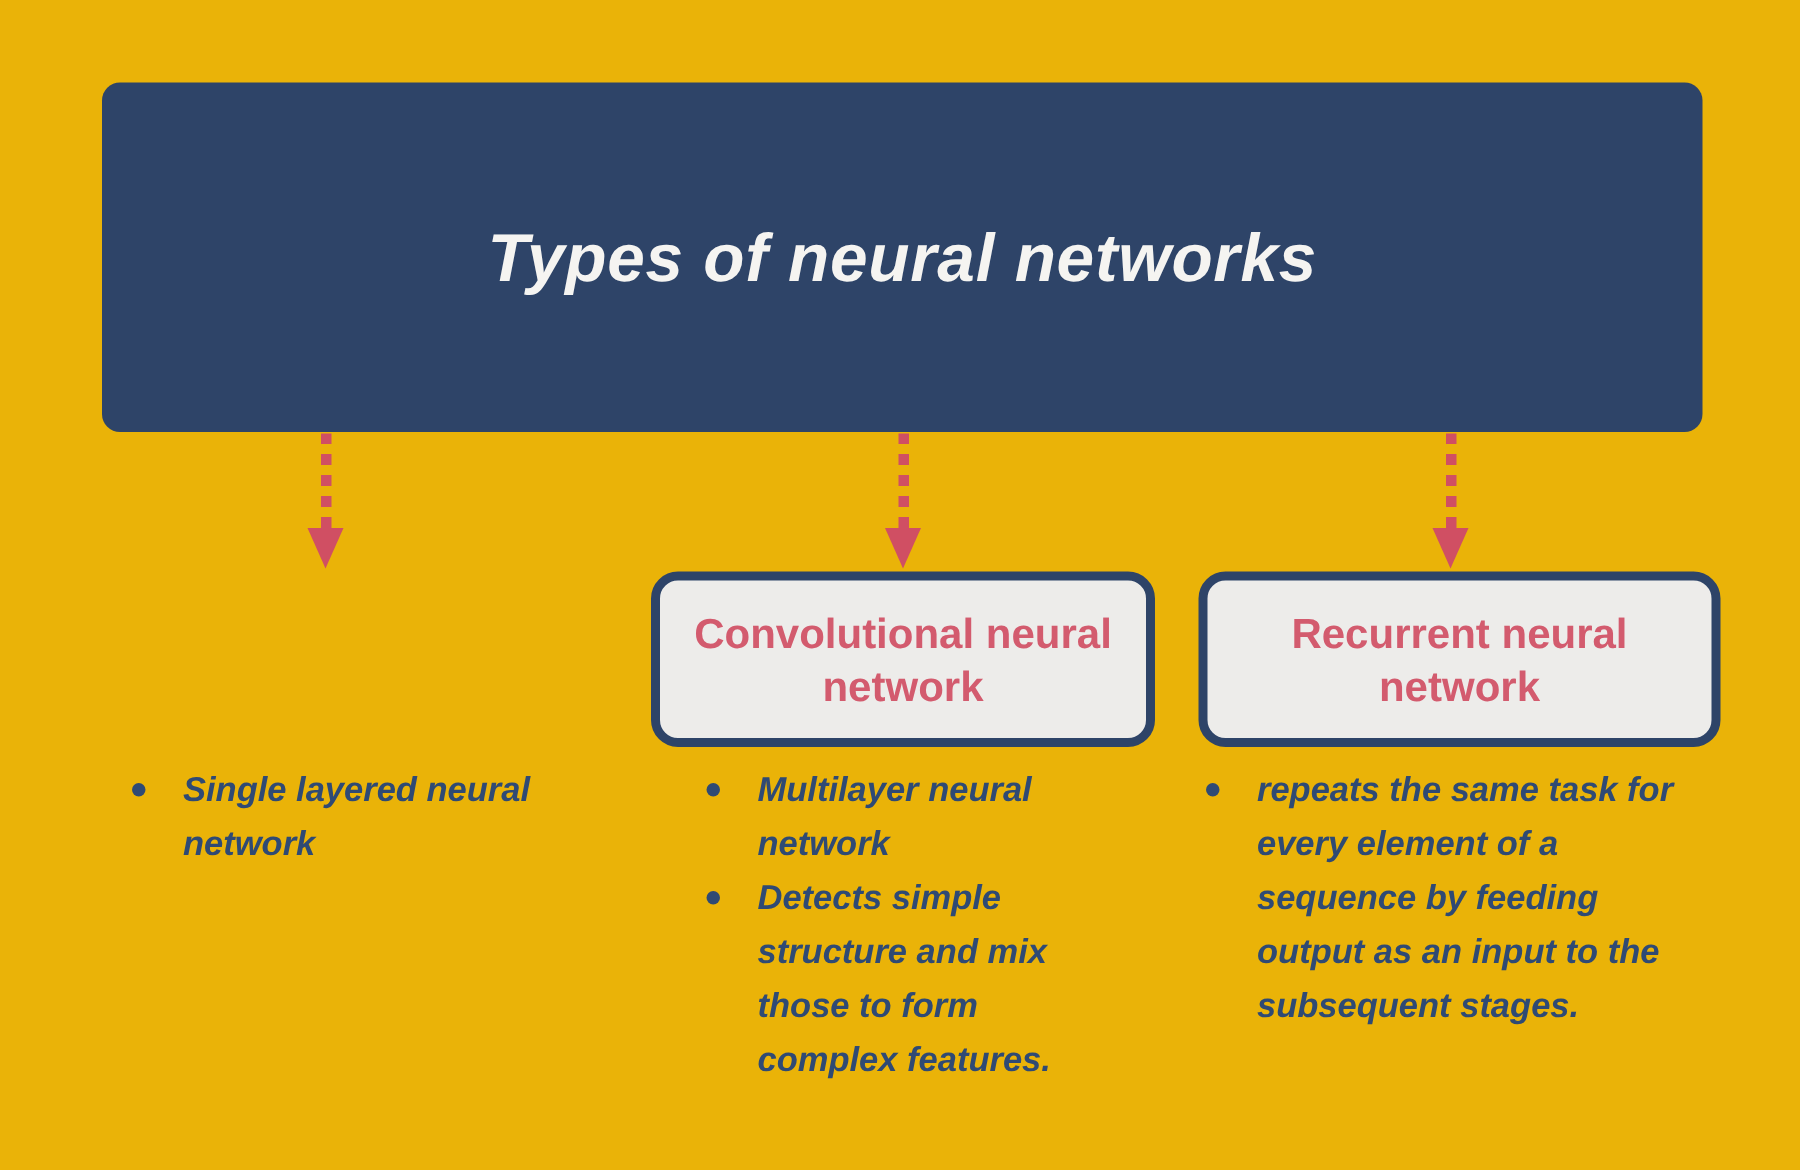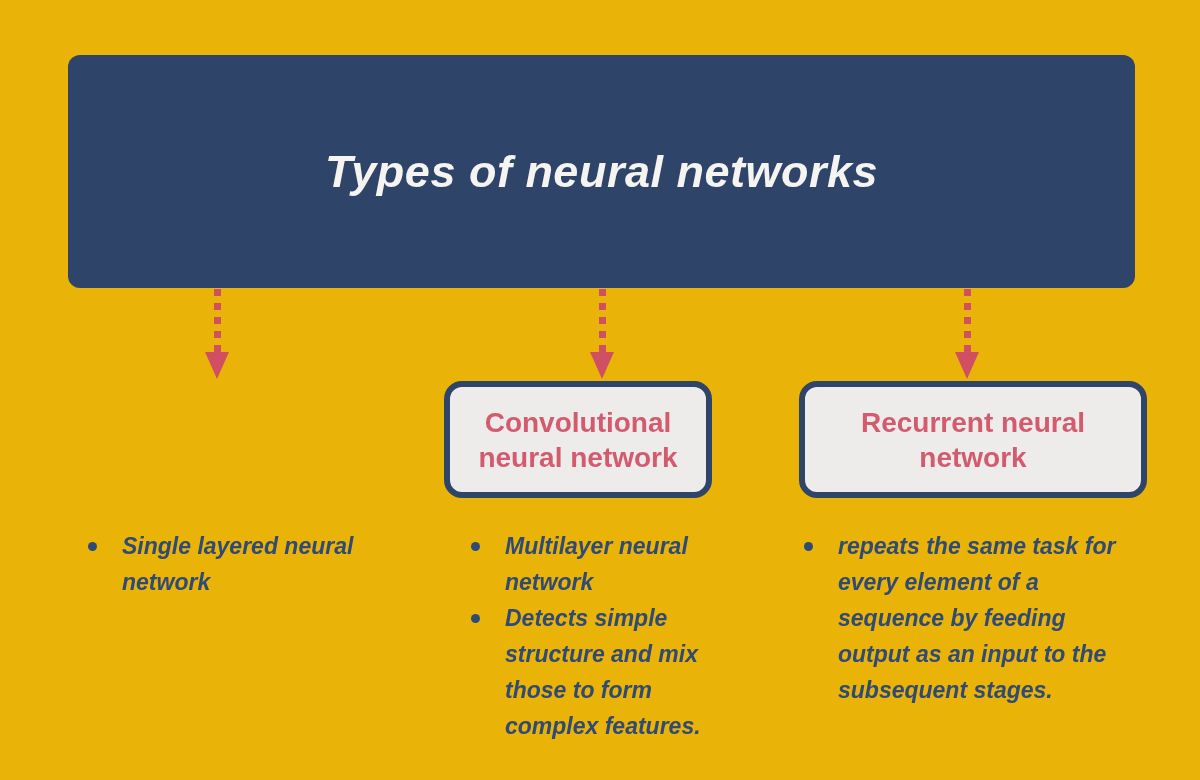--- a/index.html
+++ b/index.html
@@ -50,32 +50,32 @@
   .node {
     position: absolute; top: 381px; height: 117px;
     border: 6px solid #2e4468;
     border-radius: 18px;
     background: #edecea;
     display: flex; align-items: center; justify-content: center;
     text-align: center;
     padding: 0 16px;
   }
   .node-1 { left: 68px;  width: 336px; }
-  .node-2 { left: 444px; width: 268px; }
+  .node-2 { left: 434px; width: 336px; }
   .node-3 { left: 799px; width: 348px; }
   .node-label {
     color: #d35b6e;
     font-size: 28px;
     font-weight: bold;
     line-height: 1.25;
   }
 
   
   ul.bullets {
-    position: absolute; top: 528px;
+    position: absolute; top: 508px;
     list-style: none;
   }
   .list-1 { left: 86px;  width: 320px; }
   .list-2 { left: 469px; width: 258px; }
   .list-3 { left: 802px; width: 322px; }
   ul.bullets li {
     position: relative;
     padding-left: 36px;
     color: #2f4a74;
     font-size: 23px;

